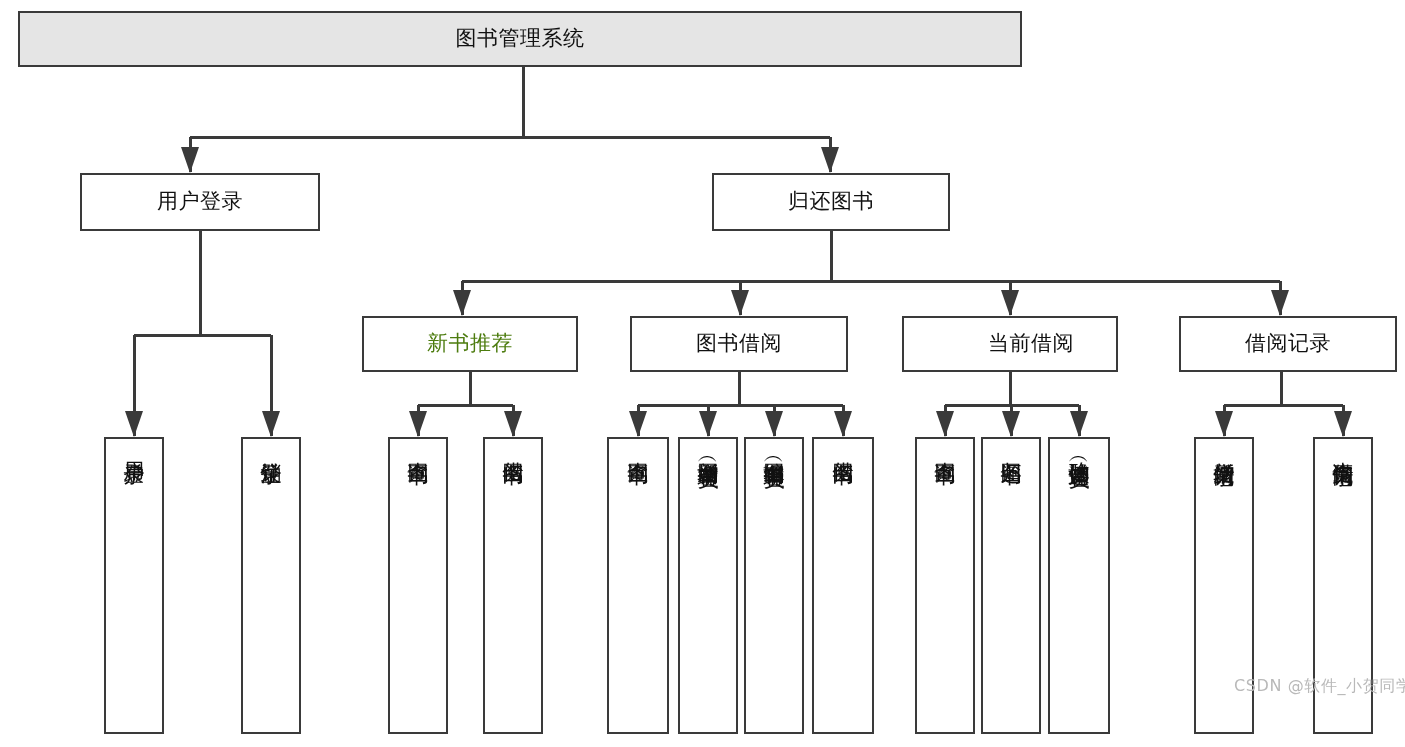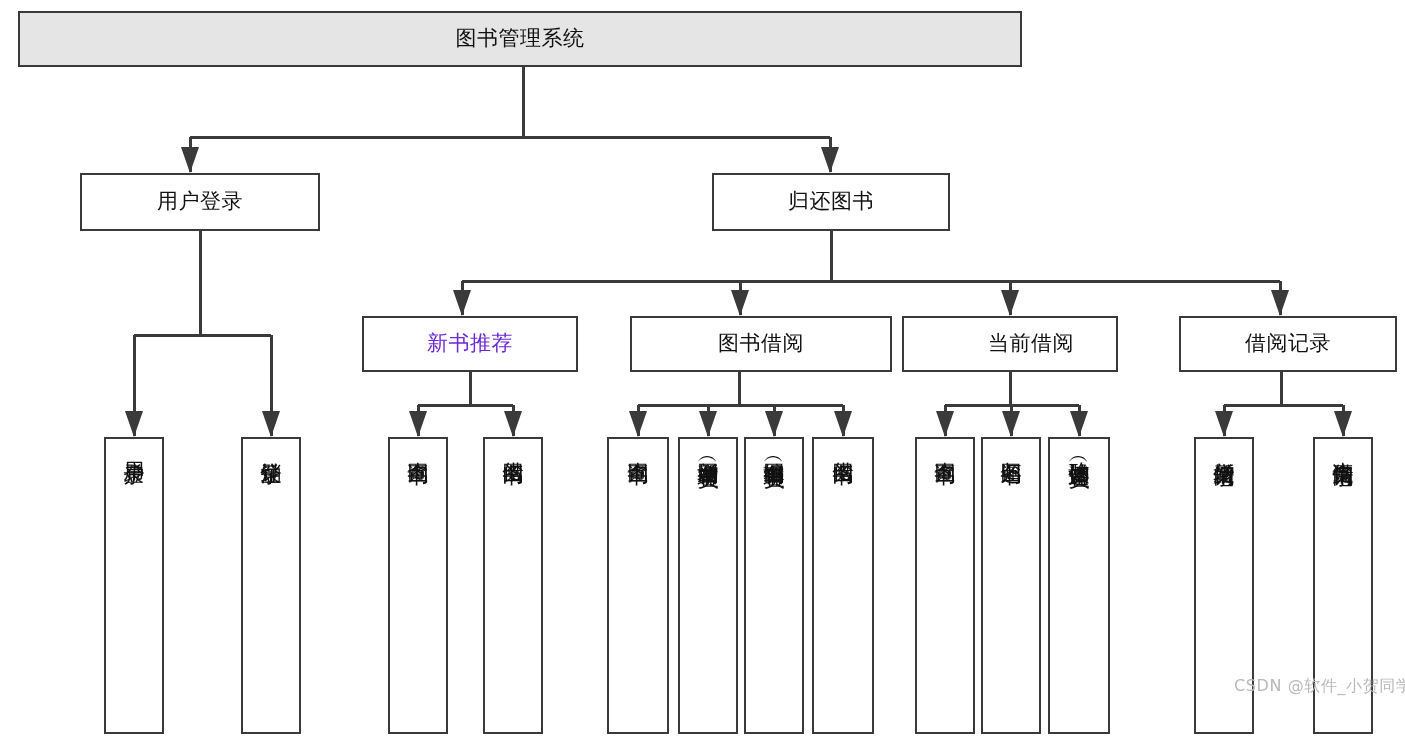--- a/index.html
+++ b/index.html
@@ -131,23 +131,23 @@
       <div class="node-box" style="left: 18px; top: 11px; width: 1004px; height: 56px; border-color: rgb(58, 58, 58); background: #e5e5e5;">
         <span class="node-label-h" style="color: rgb(17, 17, 17);">图书管理系统</span>
       </div>
       <div class="node-box" style="left: 80px; top: 173px; width: 240px; height: 58px; border-color: rgb(58, 58, 58); background: rgb(255, 255, 255);">
         <span class="node-label-h" style="color: rgb(17, 17, 17);">用户登录</span>
       </div>
       <div class="node-box" style="left: 712px; top: 173px; width: 238px; height: 58px; border-color: rgb(58, 58, 58); background: rgb(255, 255, 255);">
         <span class="node-label-h" style="color: rgb(17, 17, 17);">归还图书</span>
       </div>
       <div class="node-box" style="left: 362px; top: 316px; width: 216px; height: 56px; border-color: rgb(58, 58, 58); background: rgb(255, 255, 255);">
-        <span class="node-label-h" style="color: #6d28d9;">新书推荐</span>
+        <span class="node-label-h" style="color: #4d7c0f;">新书推荐</span>
       </div>
-      <div class="node-box" style="left: 630px; top: 316px; width: 262px; height: 56px; border-color: rgb(58, 58, 58); background: rgb(255, 255, 255);">
+      <div class="node-box" style="left: 630px; top: 316px; width: 218px; height: 56px; border-color: rgb(58, 58, 58); background: rgb(255, 255, 255);">
         <span class="node-label-h" style="color: rgb(17, 17, 17);">图书借阅</span>
       </div>
       <div class="node-box" style="left: 902px; top: 316px; width: 216px; height: 56px; border-color: rgb(58, 58, 58); background: rgb(255, 255, 255);">
         <span class="node-label-h" style="color: rgb(17, 17, 17); margin-left: 42px;">当前借阅</span>
       </div>
       <div class="node-box" style="left: 1179px; top: 316px; width: 218px; height: 56px; border-color: rgb(58, 58, 58); background: rgb(255, 255, 255);">
         <span class="node-label-h" style="color: rgb(17, 17, 17);">借阅记录</span>
       </div>
       <div class="node-box vertical" style="left: 104px; top: 437px; width: 60px; height: 297px; border-color: rgb(58, 58, 58); background: rgb(255, 255, 255);">
         <span class="node-label-v" style="color: rgb(17, 17, 17);">用户登录</span>

